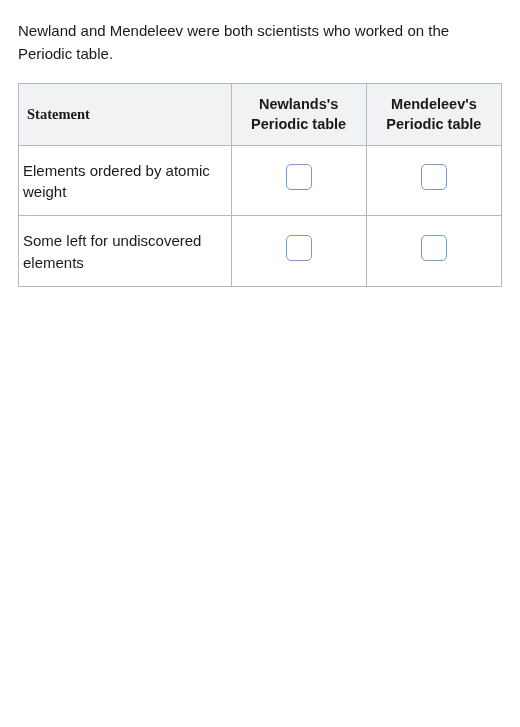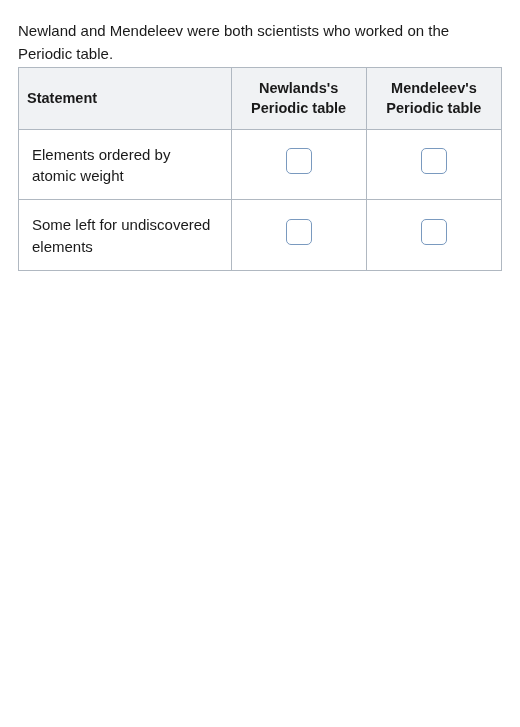--- a/index.html
+++ b/index.html
@@ -12,21 +12,21 @@
       width: 520px;
       min-height: 727px;
       background: #ffffff;
       font-family: -apple-system, BlinkMacSystemFont, 'Segoe UI', Arial, sans-serif;
       font-size: 15px;
       color: #1a1a1a;
       padding: 20px 18px 20px 18px;
     }
 
     .intro-text {
-      margin-bottom: 2px;
+      margin-bottom: 18px;
       line-height: 1.5;
     }
 
     .intro-text p {
       margin-bottom: 2px;
     }
 
     table {
       width: 100%;
       border-collapse: collapse;
@@ -40,37 +40,38 @@
       text-align: center;
       font-weight: 700;
       font-size: 14.5px;
       vertical-align: middle;
       line-height: 1.4;
     }
 
     thead th.statement-header {
       text-align: left;
       width: 44%;
+      font-family: Liberation Serif, serif;
     }
 
     thead th.col-newlands {
       width: 28%;
     }
 
     thead th.col-mendeleev {
       width: 28%;
     }
 
     tbody tr {
       border-bottom: 1.5px solid #b0b8c1;
     }
 
     tbody td {
       border: 1.5px solid #b0b8c1;
-      padding: 12px 13px;
+      padding: 12px 4px;
       vertical-align: middle;
       font-size: 15px;
       line-height: 1.45;
       margin-top: 32px;
     }
 
     tbody td.statement-cell {
       text-align: left;
       vertical-align: top;
       padding-top: 14px;

